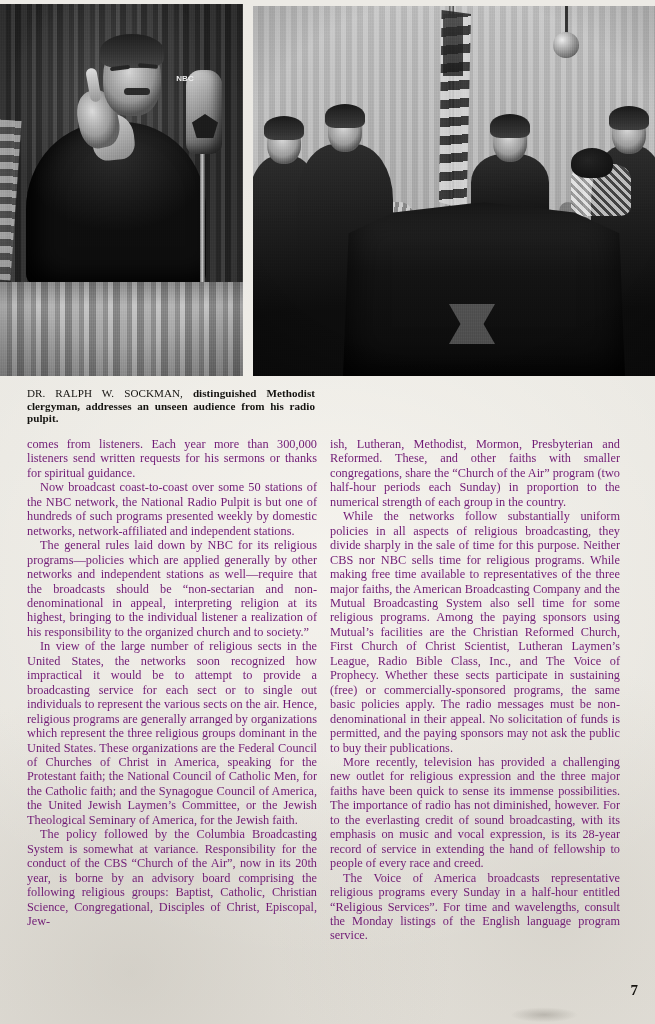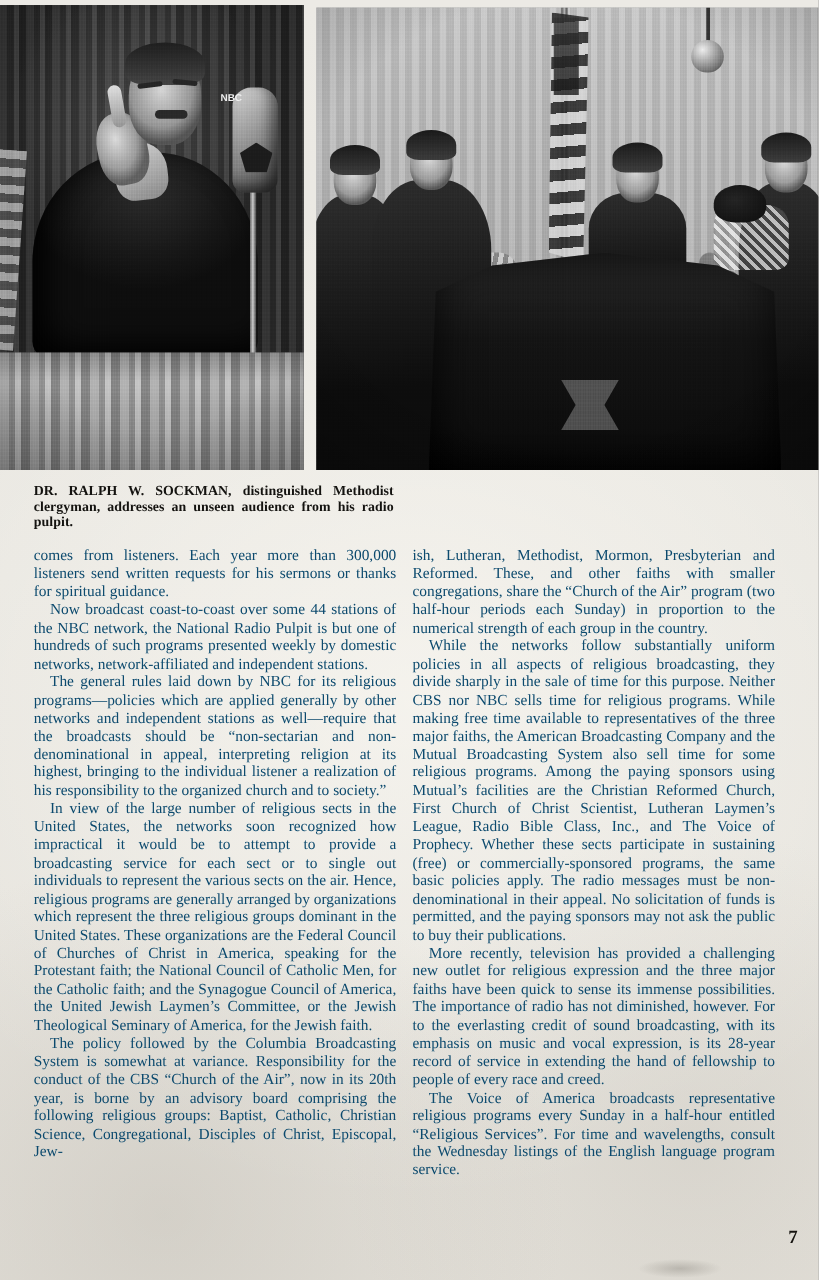--- a/index.html
+++ b/index.html
@@ -239,32 +239,32 @@
     font-family: "Liberation Serif", "DejaVu Serif", serif;
     font-size: 11.1px;
     line-height: 12.6px;
     font-weight: bold;
     color: #141310;
     text-align: justify;
     letter-spacing: .05px;
   }
   #caption-left  { left: 27px;  top: 387px; width: 288px; }
   #caption-right { left: 252px; top: 387px; width: 380px; }
-  .caption .lead { font-weight: bold; }
+  .caption .lead { font-weight: normal; }
 
   
   .col {
     position: absolute;
     top: 437px;
     width: 290px;
     font-size: 12.3px;
     line-height: 14.45px;
     text-align: justify;
     text-justify: inter-word;
-    color: #0c4a6e;
+    color: #701a75;
     hyphens: none;
   }
   #col-left  { left: 27px; }
   #col-right { left: 330px; font-family: Liberation Serif, serif; }
   .col p { margin: 0; text-indent: 13px; }
   .col p.first { text-indent: 0; }
 
   
   #page-number {
     position: absolute;
@@ -345,28 +345,28 @@
     </div>
     <div class="grain"></div>
     <div class="vign"></div>
   </div>
 
   <div class="caption" id="caption-left"><span class="lead">DR. RALPH W. SOCKMAN,</span><span> distinguished Methodist clergyman, addresses an unseen audience from his radio pulpit.</span></div>
 
 
   <div class="col" id="col-left">
     <p class="first">comes from listeners. Each year more than 300,000 listeners send written requests for his sermons or thanks for spiritual guidance.</p>
-    <p>Now broadcast coast-to-coast over some 44 stations of the NBC network, the National Radio Pulpit is but one of hundreds of such programs presented weekly by domestic networks, network-affiliated and independent stations.</p>
+    <p>Now broadcast coast-to-coast over some 50 stations of the NBC network, the National Radio Pulpit is but one of hundreds of such programs presented weekly by domestic networks, network-affiliated and independent stations.</p>
     <p>The general rules laid down by NBC for its religious programs—policies which are applied generally by other networks and independent stations as well—require that the broadcasts should be “non-sectarian and non-denominational in appeal, interpreting religion at its highest, bringing to the individual listener a realization of his responsibility to the organized church and to society.”</p>
     <p>In view of the large number of religious sects in the United States, the networks soon recognized how impractical it would be to attempt to provide a broadcasting service for each sect or to single out individuals to represent the various sects on the air. Hence, religious programs are generally arranged by organizations which represent the three religious groups dominant in the United States. These organizations are the Federal Council of Churches of Christ in America, speaking for the Protestant faith; the National Council of Catholic Men, for the Catholic faith; and the Synagogue Council of America, the United Jewish Laymen’s Committee, or the Jewish Theological Seminary of America, for the Jewish faith.</p>
     <p>The policy followed by the Columbia Broadcasting System is somewhat at variance. Responsibility for the conduct of the CBS “Church of the Air”, now in its 20th year, is borne by an advisory board comprising the following religious groups: Baptist, Catholic, Christian Science, Congregational, Disciples of Christ, Episcopal, Jew-</p>
   </div>
 
   <div class="col" id="col-right">
     <p class="first">ish, Lutheran, Methodist, Mormon, Presbyterian and Reformed. These, and other faiths with smaller congregations, share the “Church of the Air” program (two half-hour periods each Sunday) in proportion to the numerical strength of each group in the country.</p>
     <p>While the networks follow substantially uniform policies in all aspects of religious broadcasting, they divide sharply in the sale of time for this purpose. Neither CBS nor NBC sells time for religious programs. While making free time available to representatives of the three major faiths, the American Broadcasting Company and the Mutual Broadcasting System also sell time for some religious programs. Among the paying sponsors using Mutual’s facilities are the Christian Reformed Church, First Church of Christ Scientist, Lutheran Laymen’s League, Radio Bible Class, Inc., and The Voice of Prophecy. Whether these sects participate in sustaining (free) or commercially-sponsored programs, the same basic policies apply. The radio messages must be non-denominational in their appeal. No solicitation of funds is permitted, and the paying sponsors may not ask the public to buy their publications.</p>
     <p>More recently, television has provided a challenging new outlet for religious expression and the three major faiths have been quick to sense its immense possibilities. The importance of radio has not diminished, however. For to the everlasting credit of sound broadcasting, with its emphasis on music and vocal expression, is its 28-year record of service in extending the hand of fellowship to people of every race and creed.</p>
-    <p>The Voice of America broadcasts representative religious programs every Sunday in a half-hour entitled “Religious Services”. For time and wavelengths, consult the Wednesday listings of the English language program service.</p>
+    <p>The Voice of America broadcasts representative religious programs every Sunday in a half-hour entitled “Religious Services”. For time and wavelengths, consult the Monday listings of the English language program service.</p>
   </div>
 
   <div id="page-number">7</div>
   <div class="smudge"></div>
 </div>
 
 </body></html>

